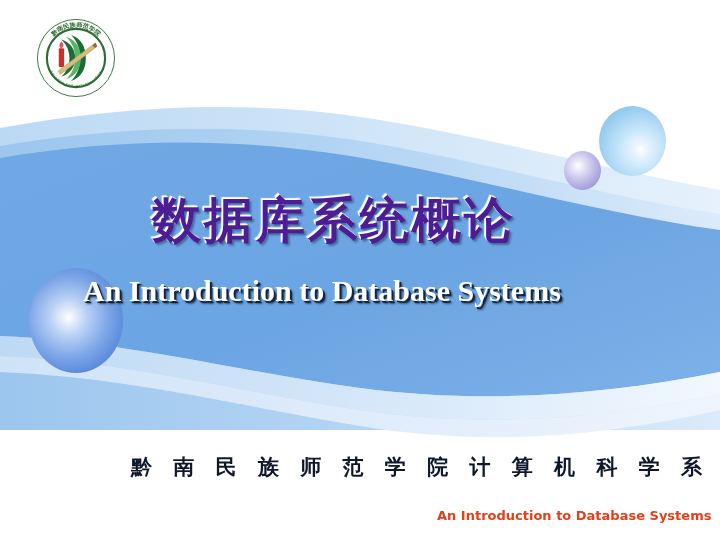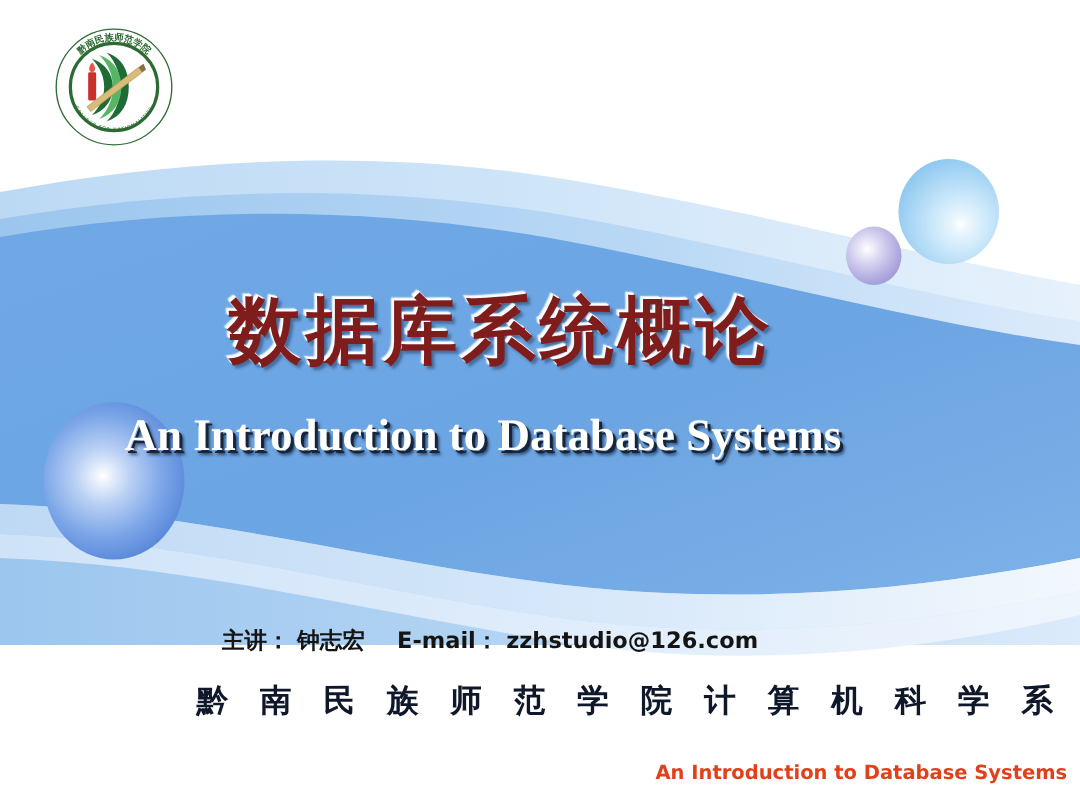--- a/index.html
+++ b/index.html
@@ -89,21 +89,21 @@
 
   
   #title-cn {
     position: absolute;
     left: 152px;
     top: 196px;
     font-family: "Liberation Serif", "DejaVu Serif", serif;
     font-size: 49px;
     font-weight: bold;
     line-height: 1;
-    color: #7f1d1d;
+    color: #4c1d95;
     letter-spacing: 3px;
     white-space: nowrap;
     text-shadow:
       -1px -1px 0 #ffffff,
       -2px -2px 1px #f2f8ff,
       2px 2px 2px rgba(20,40,70,0.45);
   }
 
   #title-en {
     position: absolute;
@@ -244,25 +244,18 @@
   </svg>
 
   <div class="sphere" id="sphere-large"></div>
   <div class="sphere" id="sphere-small"></div>
   <div class="sphere" id="sphere-left"></div>
 
   <div id="title-cn">数据库系统概论</div>
 
   <div id="title-en">An Introduction to Database Systems</div>
 
-  <div id="presenter-line">
-    <span>主讲：</span>
-    <span>钟志宏</span>
-    <span class="gap"></span>
-    <span>E-mail：</span>
-    <span>zzhstudio@126.com</span>
-  </div>
 
   <div id="dept-line">黔 南 民 族 师 范 学 院 计 算 机 科 学 系</div>
 
   <div id="footer">An Introduction to Database Systems</div>
 
 </div>
 
 </body></html>

